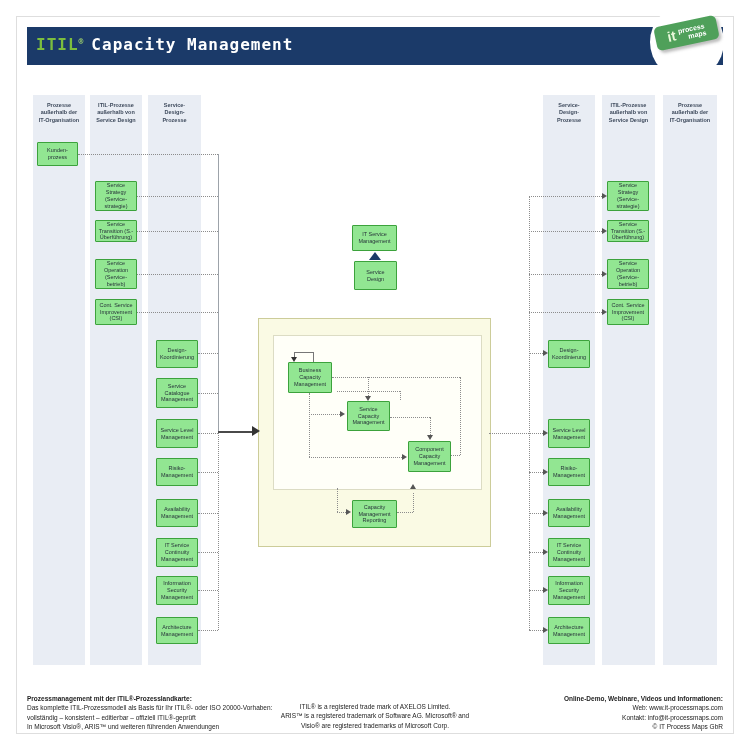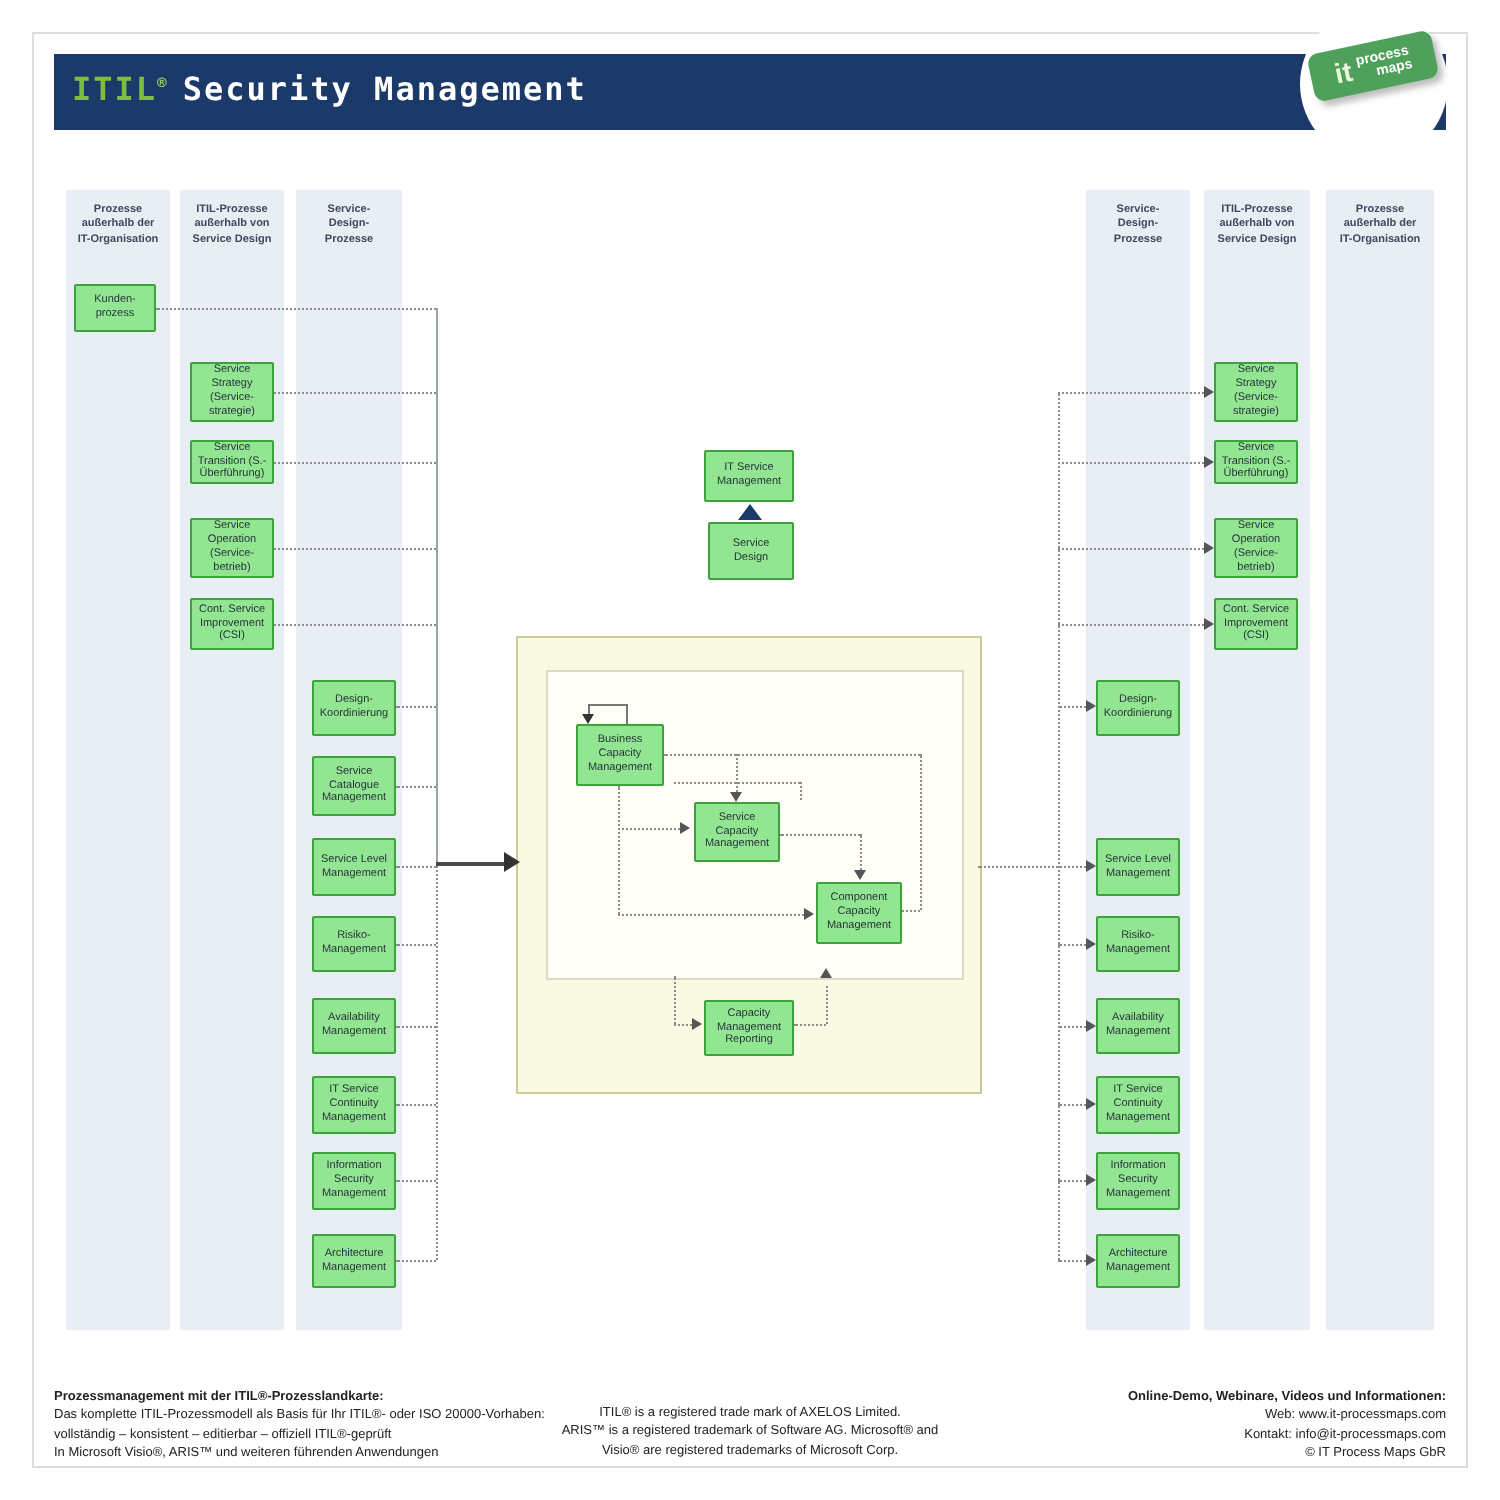--- a/index.html
+++ b/index.html
@@ -47,21 +47,21 @@
   .f-right{right:27px;top:694px;text-align:right;}
   .fb{font-weight:bold;}
 </style>
 </head>
 <body>
 
 <div class="page">
   <div class="frame"></div>
 
   <div class="header">
-    <div class="title"><span class="brand">ITIL</span><sup>®</sup><span>Security Management</span></div>
+    <div class="title"><span class="brand">ITIL</span><sup>®</sup><span>Capacity Management</span></div>
   </div>
 
   <div class="logo">
     <div class="badge">
       <span class="it">it</span>
       <span class="pm"><span class="p1">process</span><span class="p2">maps</span></span>
     </div>
   </div>
 
   <div class="col" style="left: 33px; width: 52px;">

